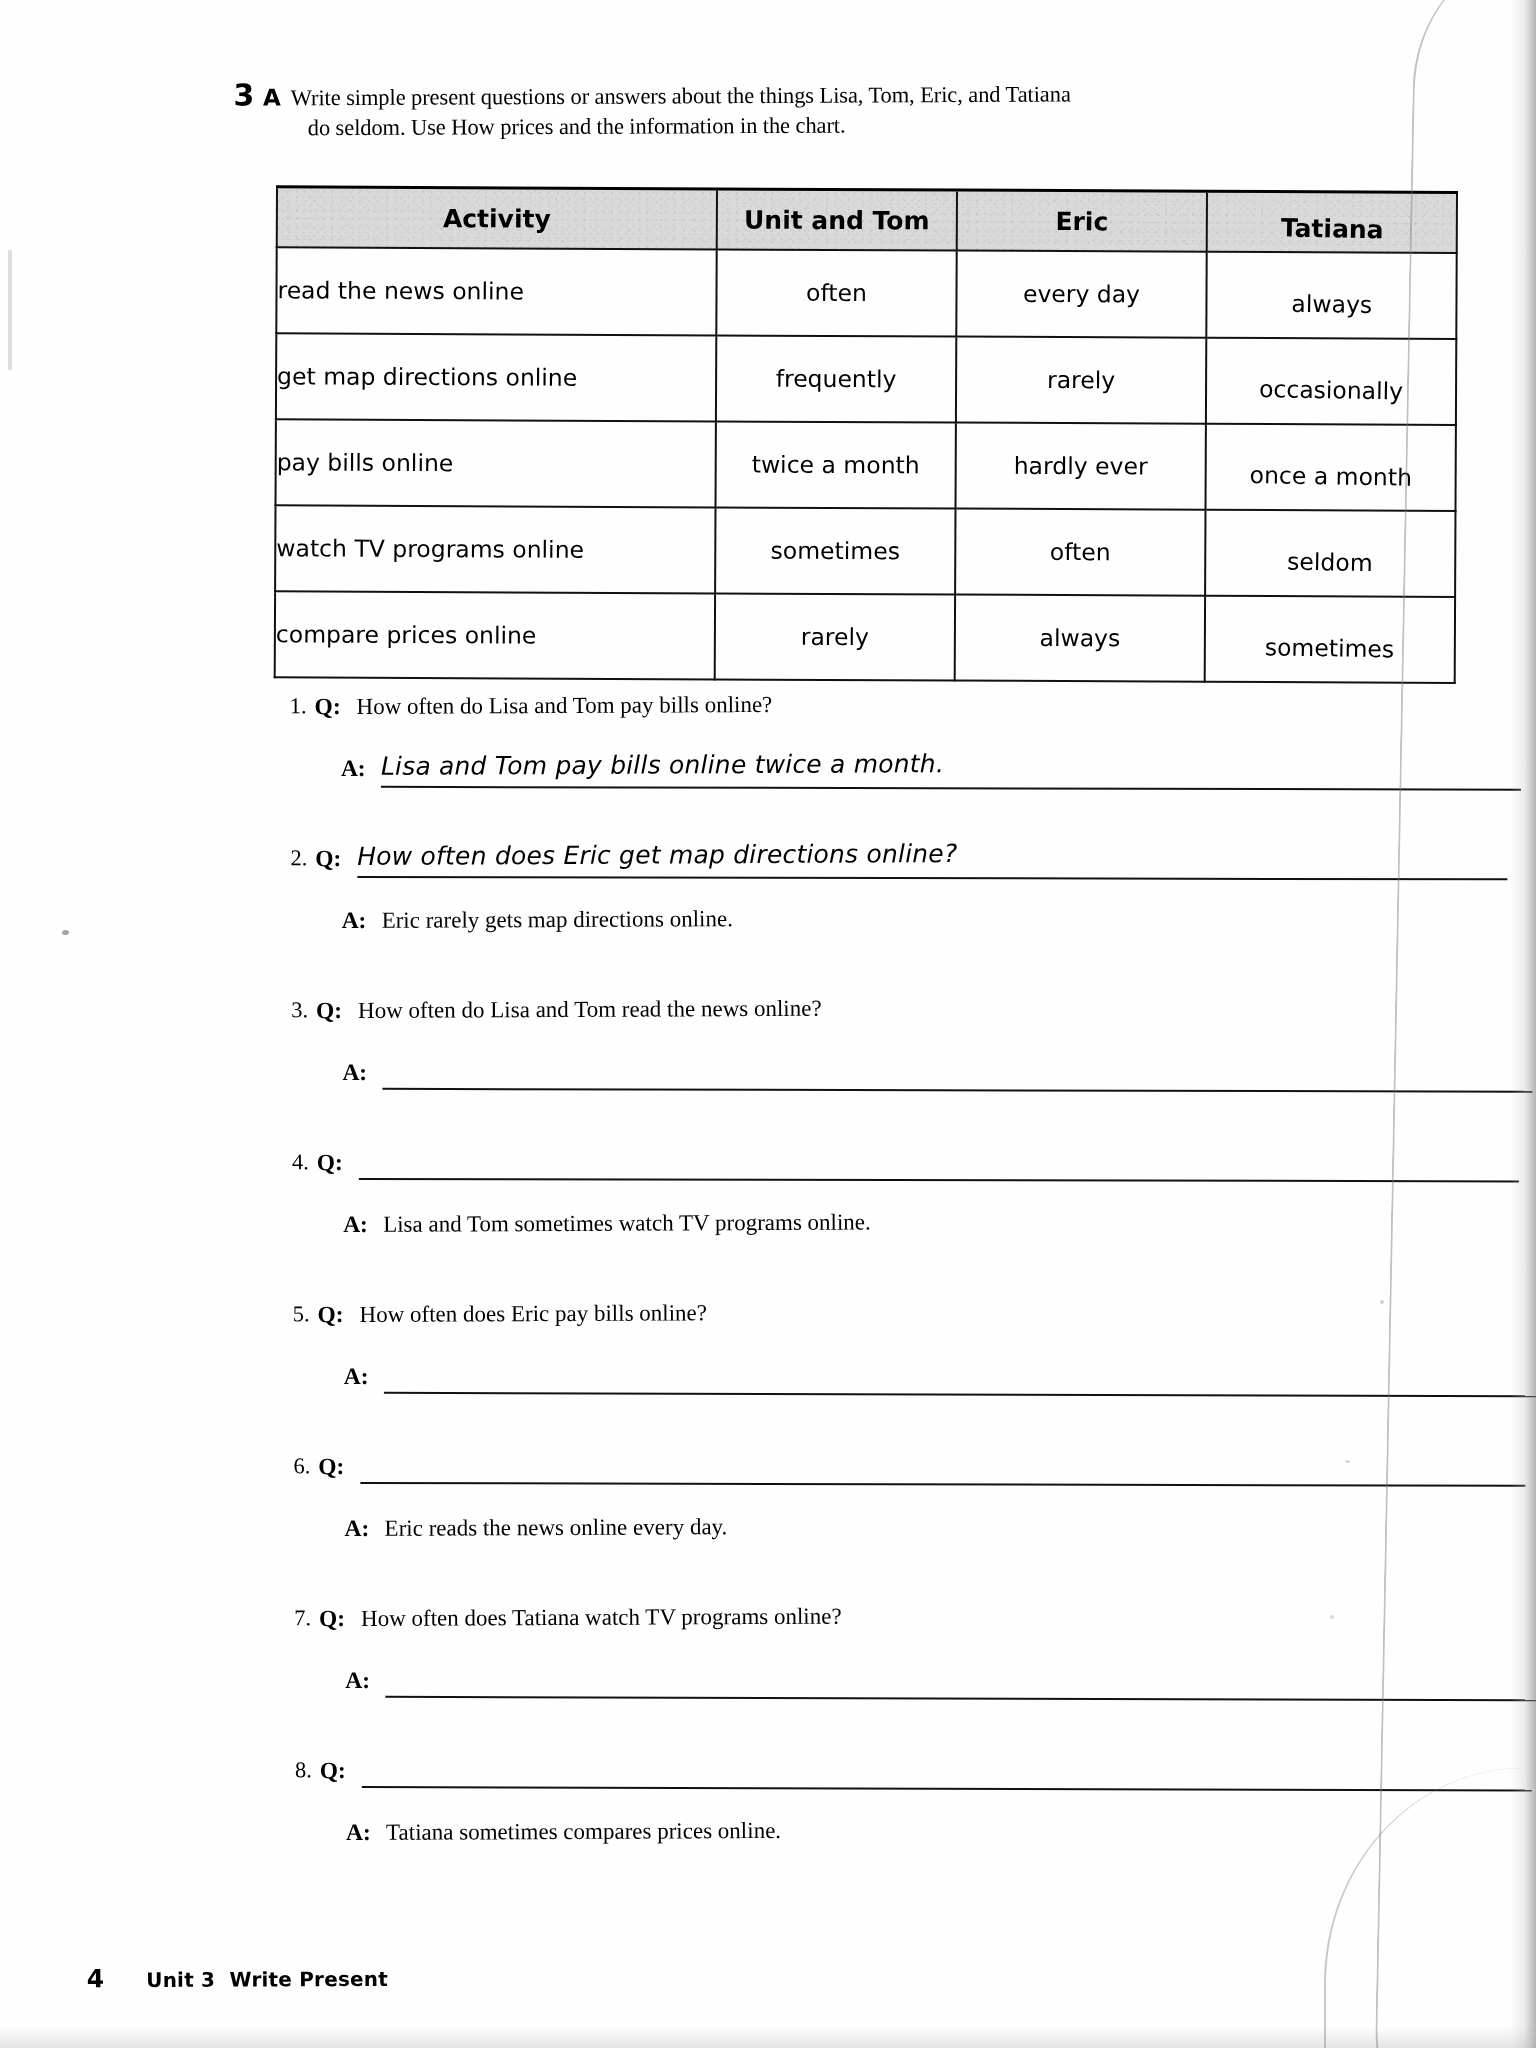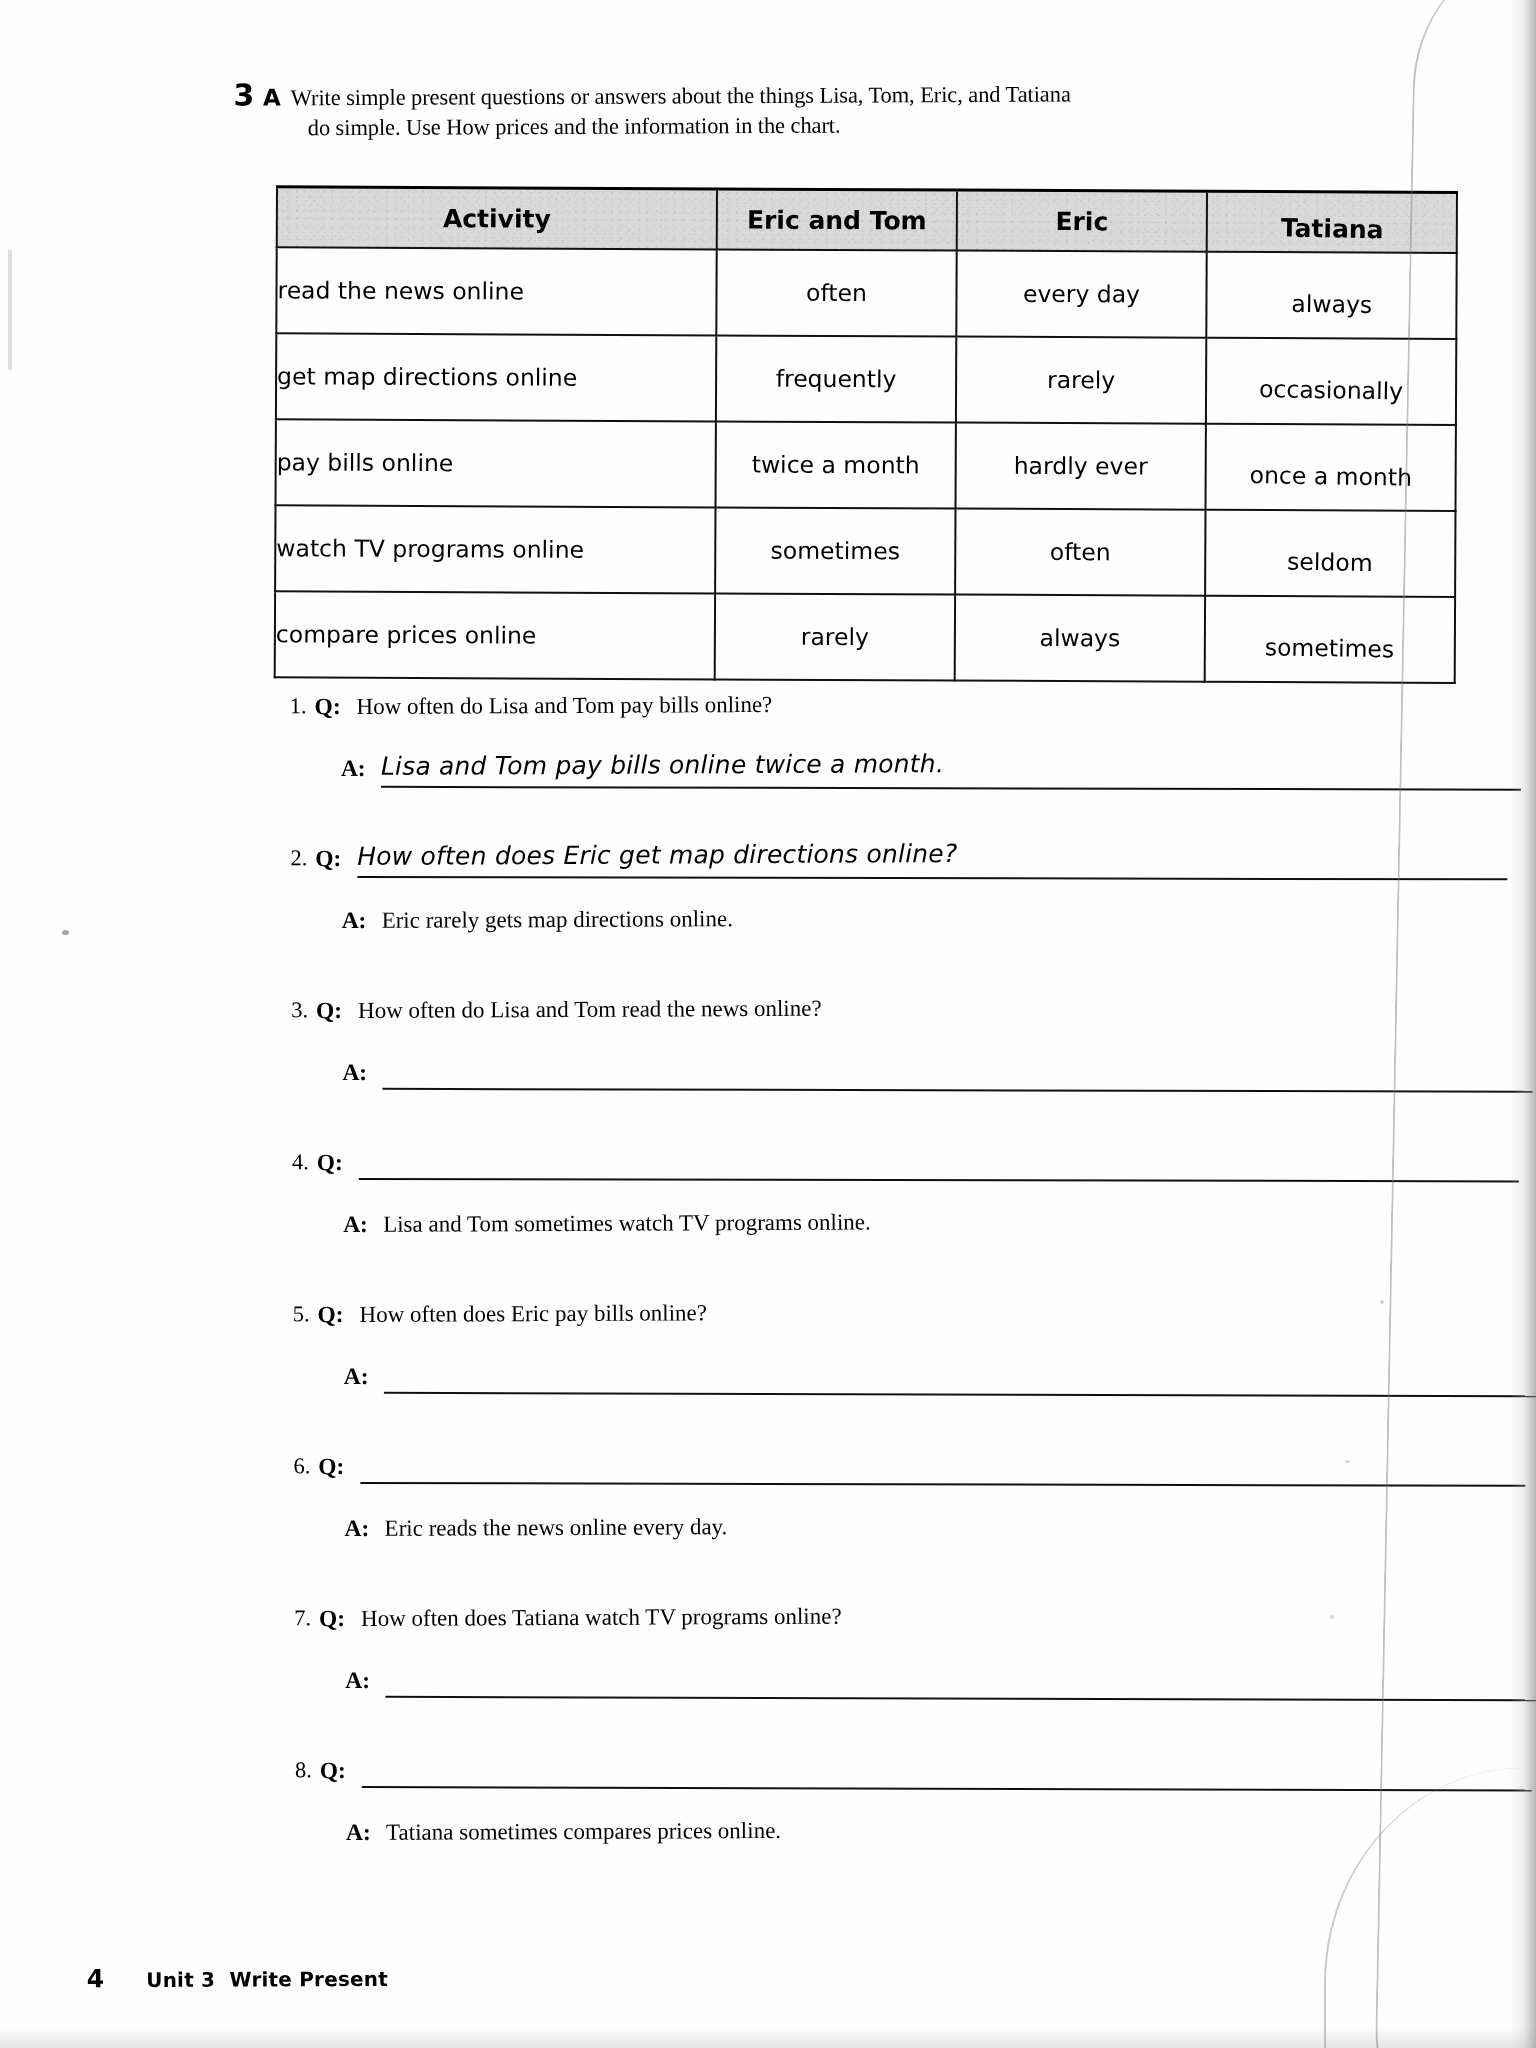--- a/index.html
+++ b/index.html
@@ -268,36 +268,36 @@
 
   <div id="content">
 
     <div class="exercise-head">
       <div class="ex-row">
         <span class="ex-num">3</span>
         <span class="ex-letter">A</span>
         <span class="ex-text">Write simple present questions or answers about the things Lisa, Tom, Eric, and Tatiana</span>
       </div>
       <div class="ex-line2">
-        <span>do simple. Use </span><span class="ital">How prices</span><span> and the information in the chart.</span>
+        <span>do seldom. Use </span><span class="ital">How prices</span><span> and the information in the chart.</span>
       </div>
     </div>
 
     <div class="chart-wrap">
       <table class="chart">
         <colgroup>
           <col class="c-activity">
             <col class="c-lisatom">
             <col class="c-eric">
             <col class="c-tatiana">
         </colgroup>
         <thead>
           <tr>
             <th>Activity</th>
-            <th>Eric and Tom</th>
+            <th>Unit and Tom</th>
             <th>Eric</th>
             <th><span class="tat-head-skew">Tatiana</span></th>
           </tr>
         </thead>
         <tbody>
           <tr>
             <td class="activity">read the news online</td>
             <td class="freq">often</td>
             <td class="freq">every day</td>
             <td class="freq"><span class="tat-skew">always</span></td>

